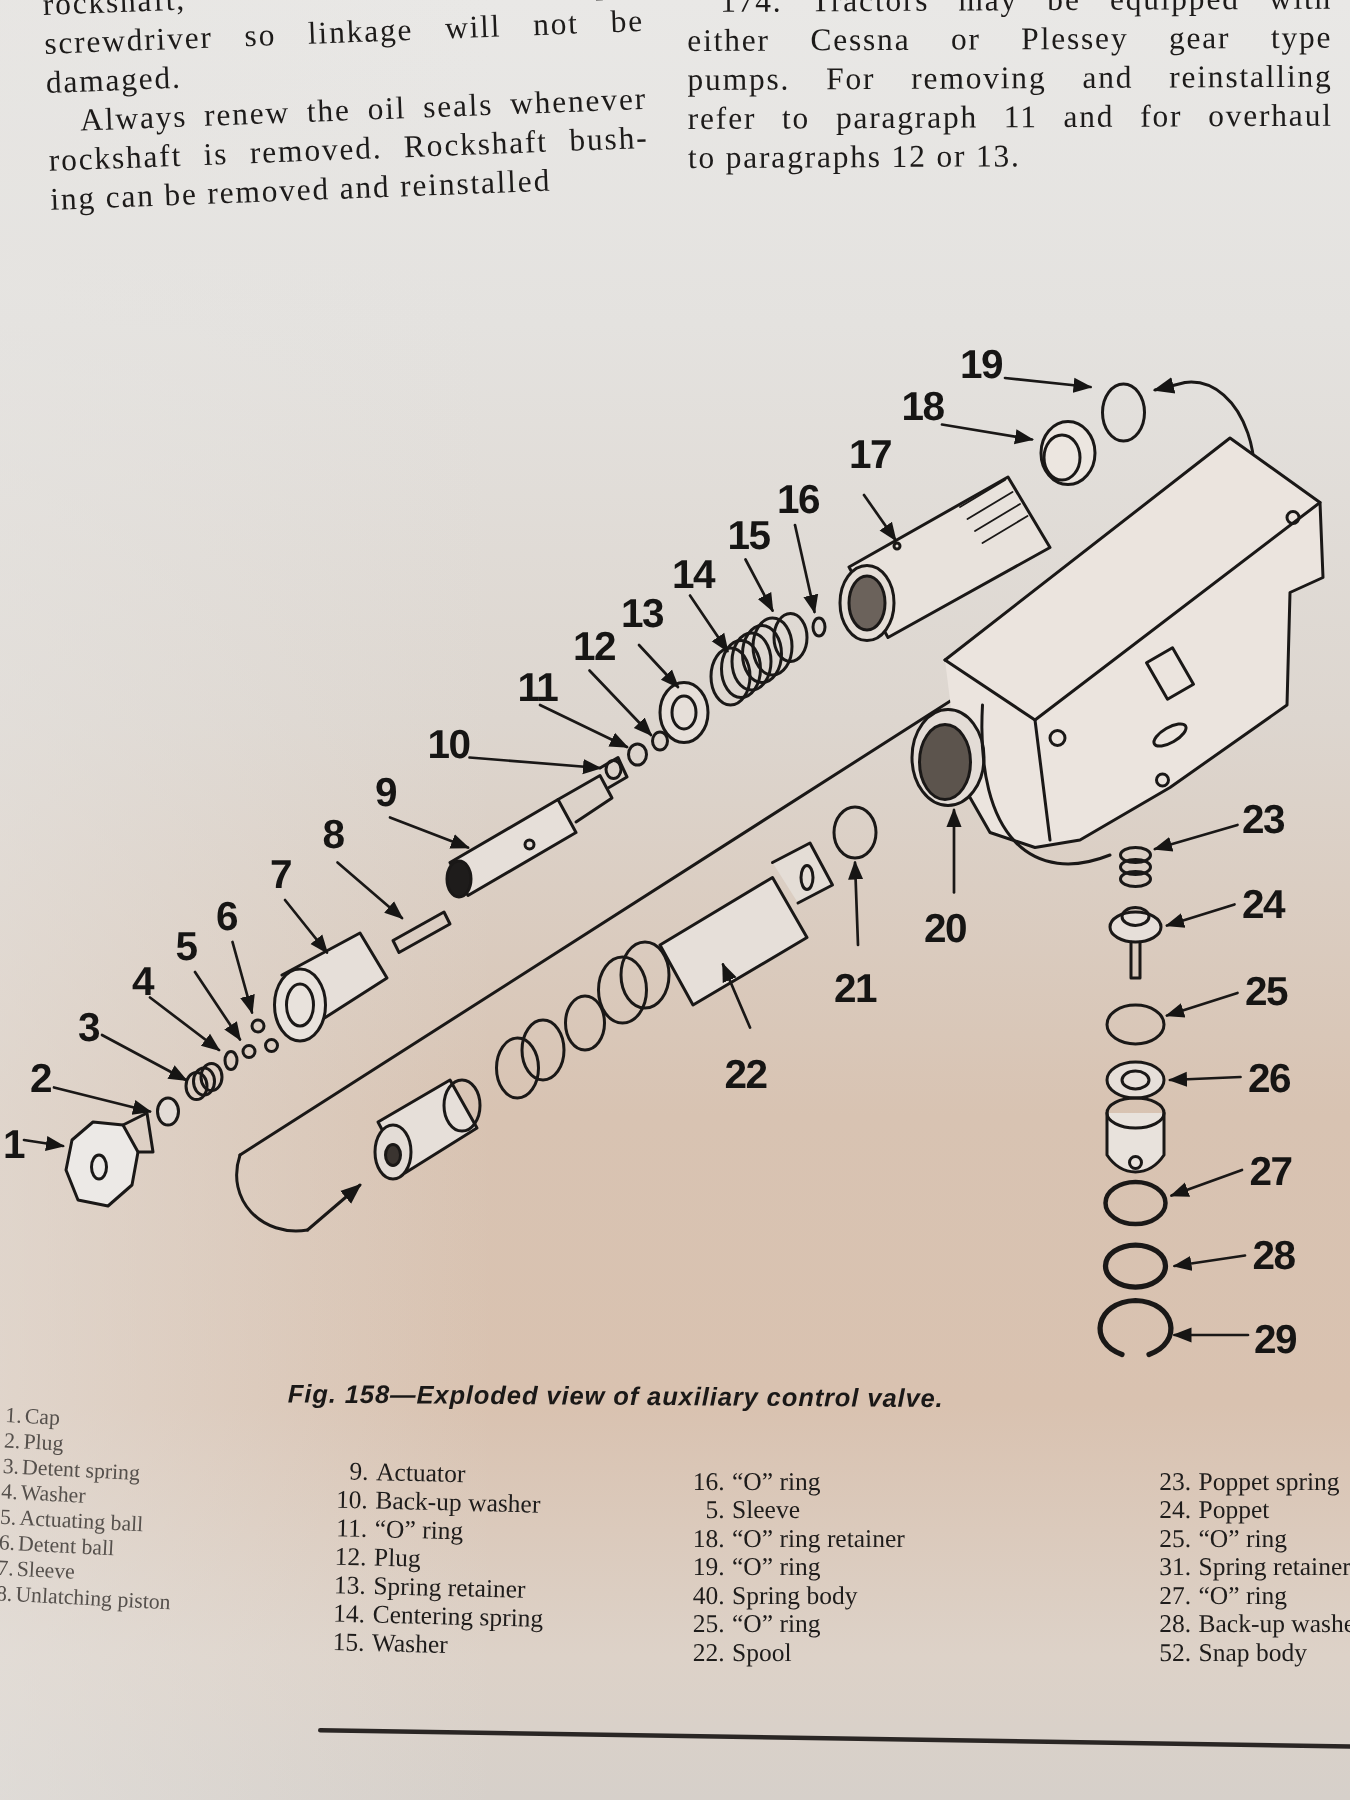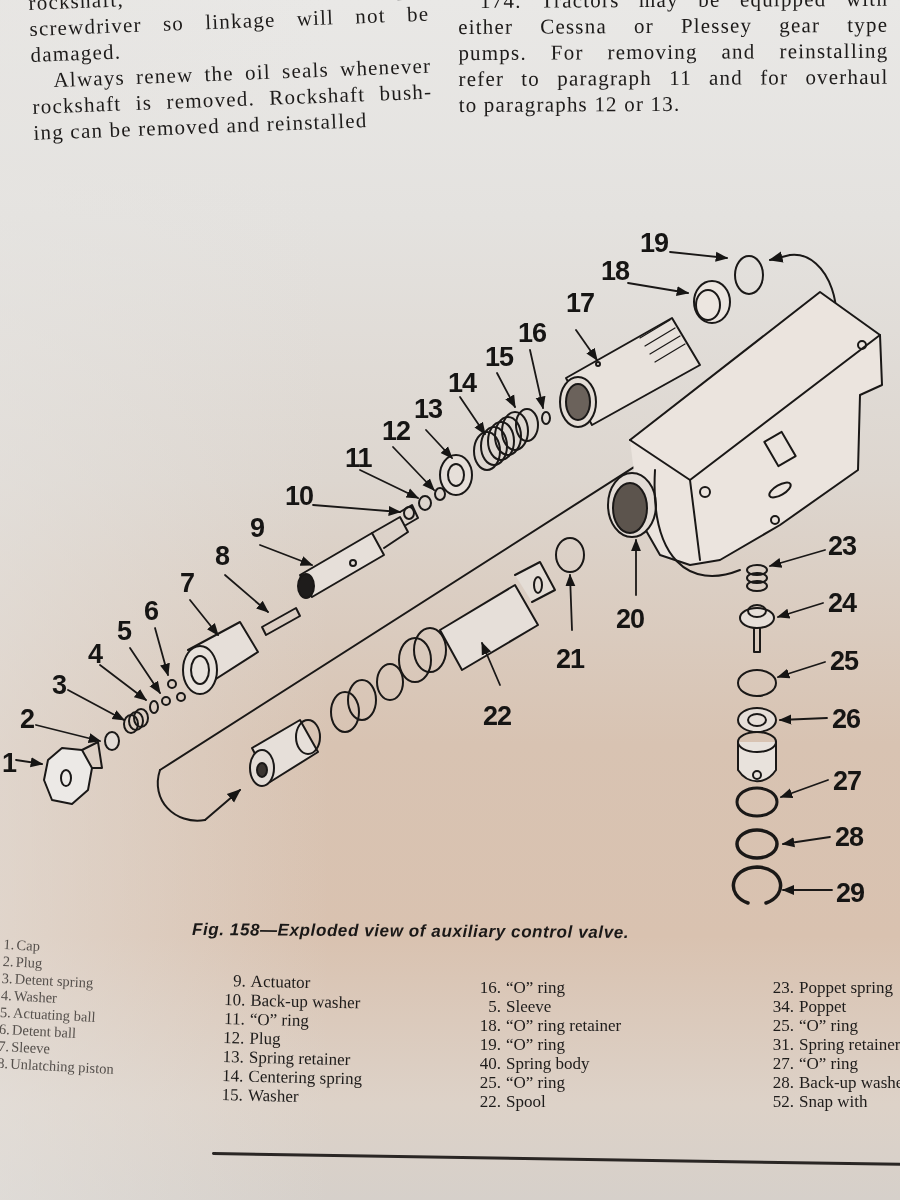--- a/index.html
+++ b/index.html
@@ -44,21 +44,21 @@
     }
     .legend {
       position: absolute; font-size: 17px; line-height: 19px; color: #1e1c1b;
       list-style: none; margin: 0; padding: 0;
     }
     .legend li { white-space: nowrap; }
     .legend .num { display: inline-block; text-align: right; width: 26px; margin-right: 5px; }
     .legend-1 { left: 4px; top: 936px; font-size: 14.5px; line-height: 17px; color: #55504c; transform: rotate(3deg); transform-origin: left top; }
     .legend-1 .num { width: 10px; margin-right: 3px; }
     .legend-2 { left: 220px; top: 971px; transform: rotate(1.4deg); transform-origin: left top; }
-    .legend-3 { left: 475px; top: 978px; }
+    .legend-3 { left: 457px; top: 978px; }
     .legend-4 { left: 768px; top: 978px; }
     .rule {
       position: absolute; left: 212px; top: 1152px; width: 720px; height: 3px;
       background: #2a2624; transform: rotate(0.9deg); transform-origin: left center; border-radius: 2px;
     }
   </style>
 </head>
 <body>
 
 <div class="shade-left"></div>
@@ -313,21 +313,21 @@
   <li><span class="num">5.</span><span>Sleeve</span></li>
   <li><span class="num">18.</span><span>“O” ring retainer</span></li>
   <li><span class="num">19.</span><span>“O” ring</span></li>
   <li><span class="num">40.</span><span>Spring body</span></li>
   <li><span class="num">25.</span><span>“O” ring</span></li>
   <li><span class="num">22.</span><span>Spool</span></li>
 </ul>
 
 <ul class="legend legend-4">
   <li><span class="num">23.</span><span>Poppet spring</span></li>
-  <li><span class="num">34.</span><span>Poppet</span></li>
+  <li><span class="num">24.</span><span>Poppet</span></li>
   <li><span class="num">25.</span><span>“O” ring</span></li>
   <li><span class="num">31.</span><span>Spring retainer</span></li>
   <li><span class="num">27.</span><span>“O” ring</span></li>
   <li><span class="num">28.</span><span>Back-up washer</span></li>
-  <li><span class="num">52.</span><span>Snap with</span></li>
+  <li><span class="num">52.</span><span>Snap body</span></li>
 </ul>
 
 <div class="rule"></div>
 
 </body></html>

